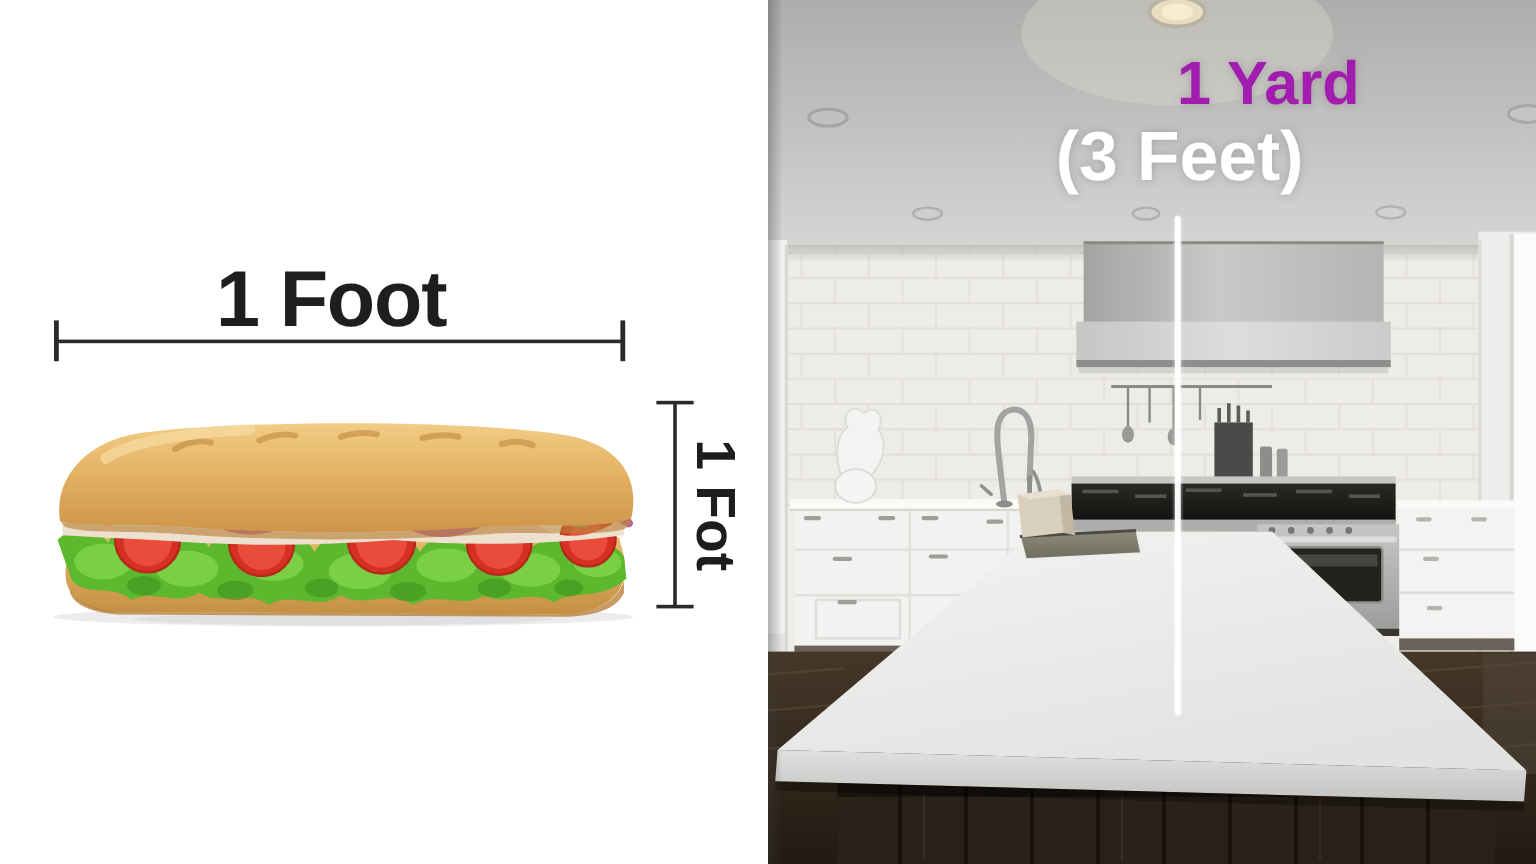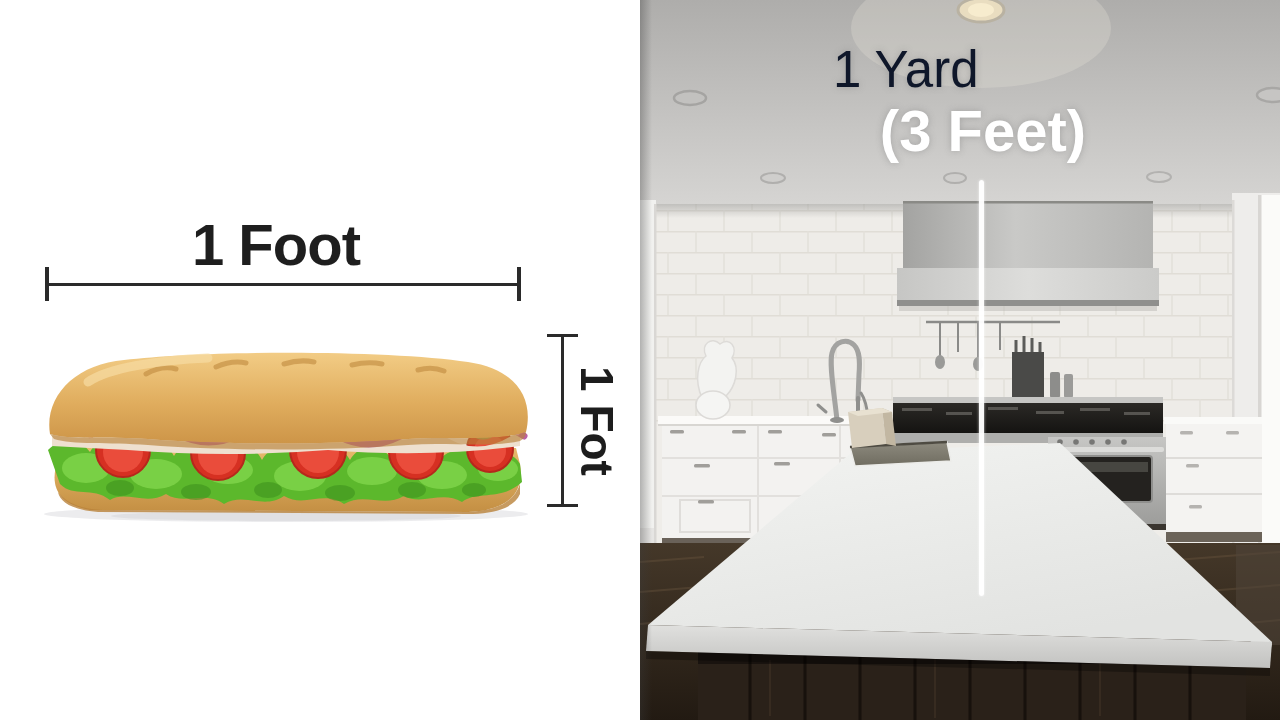--- a/index.html
+++ b/index.html
@@ -1,37 +1,37 @@
 <!DOCTYPE html>
 <html><head>
 <meta charset="utf-8">
 <style>
   html,body{margin:0;padding:0;background:#ffffff;}
   .stage{position:relative;width:1280px;height:720px;overflow:hidden;
          font-family:"Liberation Sans",sans-serif;background:#ffffff;}
   
   .panel-left{position:absolute;left:0;top:0;width:640px;height:720px;background:#ffffff;}
   .foot-label{position:absolute;left:126px;top:216px;width:300px;text-align:center;
-              font-size:58px;font-weight:bold;letter-spacing:-1px;color:#1e1e1e;line-height:1;}
+              font-size:66px;font-weight:bold;letter-spacing:-1px;color:#1e1e1e;line-height:1;}
   .hline{position:absolute;left:47px;top:283px;width:473px;height:3px;background:#2a2a2a;}
   .htick{position:absolute;top:267px;width:4px;height:34px;background:#2a2a2a;}
   .htick.l{left:45px;} .htick.r{left:517px;}
   .vline{position:absolute;left:561px;top:336px;width:3px;height:170px;background:#2a2a2a;}
   .vtick{position:absolute;left:547px;width:31px;height:3px;background:#2a2a2a;}
   .vtick.t{top:334px;} .vtick.b{top:504px;}
   .fot-label{position:absolute;left:517px;top:341px;width:160px;height:160px;
              display:flex;align-items:center;justify-content:center;
              transform:rotate(90deg);font-size:46px;font-weight:bold;color:#1d1d1d;
              letter-spacing:0px;line-height:1;white-space:nowrap;}
   .sandwich{position:absolute;left:28px;top:332px;}
   
   .panel-right{position:absolute;left:640px;top:0;width:640px;height:720px;background:#c9c8c6;}
   .kitchen{position:absolute;left:0;top:0;}
-  .yard-label{position:absolute;left:193px;top:44px;width:300px;text-align:left;
-              font-size:51px;font-weight:normal;color:#0f172a;line-height:1;
+  .yard-label{position:absolute;left:193px;top:44px;width:300px;text-align:right;
+              font-size:51px;font-weight:bold;color:#a21caf;line-height:1;
               text-shadow:0 0 7px rgba(120,120,120,0.45);}
   .feet-label{position:absolute;left:193px;top:102px;width:300px;text-align:center;
               font-size:58px;font-weight:bold;color:#ffffff;line-height:1;
               text-shadow:0 0 7px rgba(120,120,120,0.45);}
   .yard-line{position:absolute;left:339px;top:180px;width:4.5px;height:416px;
              background:rgba(255,255,255,0.97);border-radius:3px;
              box-shadow:0 0 3px rgba(255,255,255,0.75);}
 </style>
 </head>
 <body>

